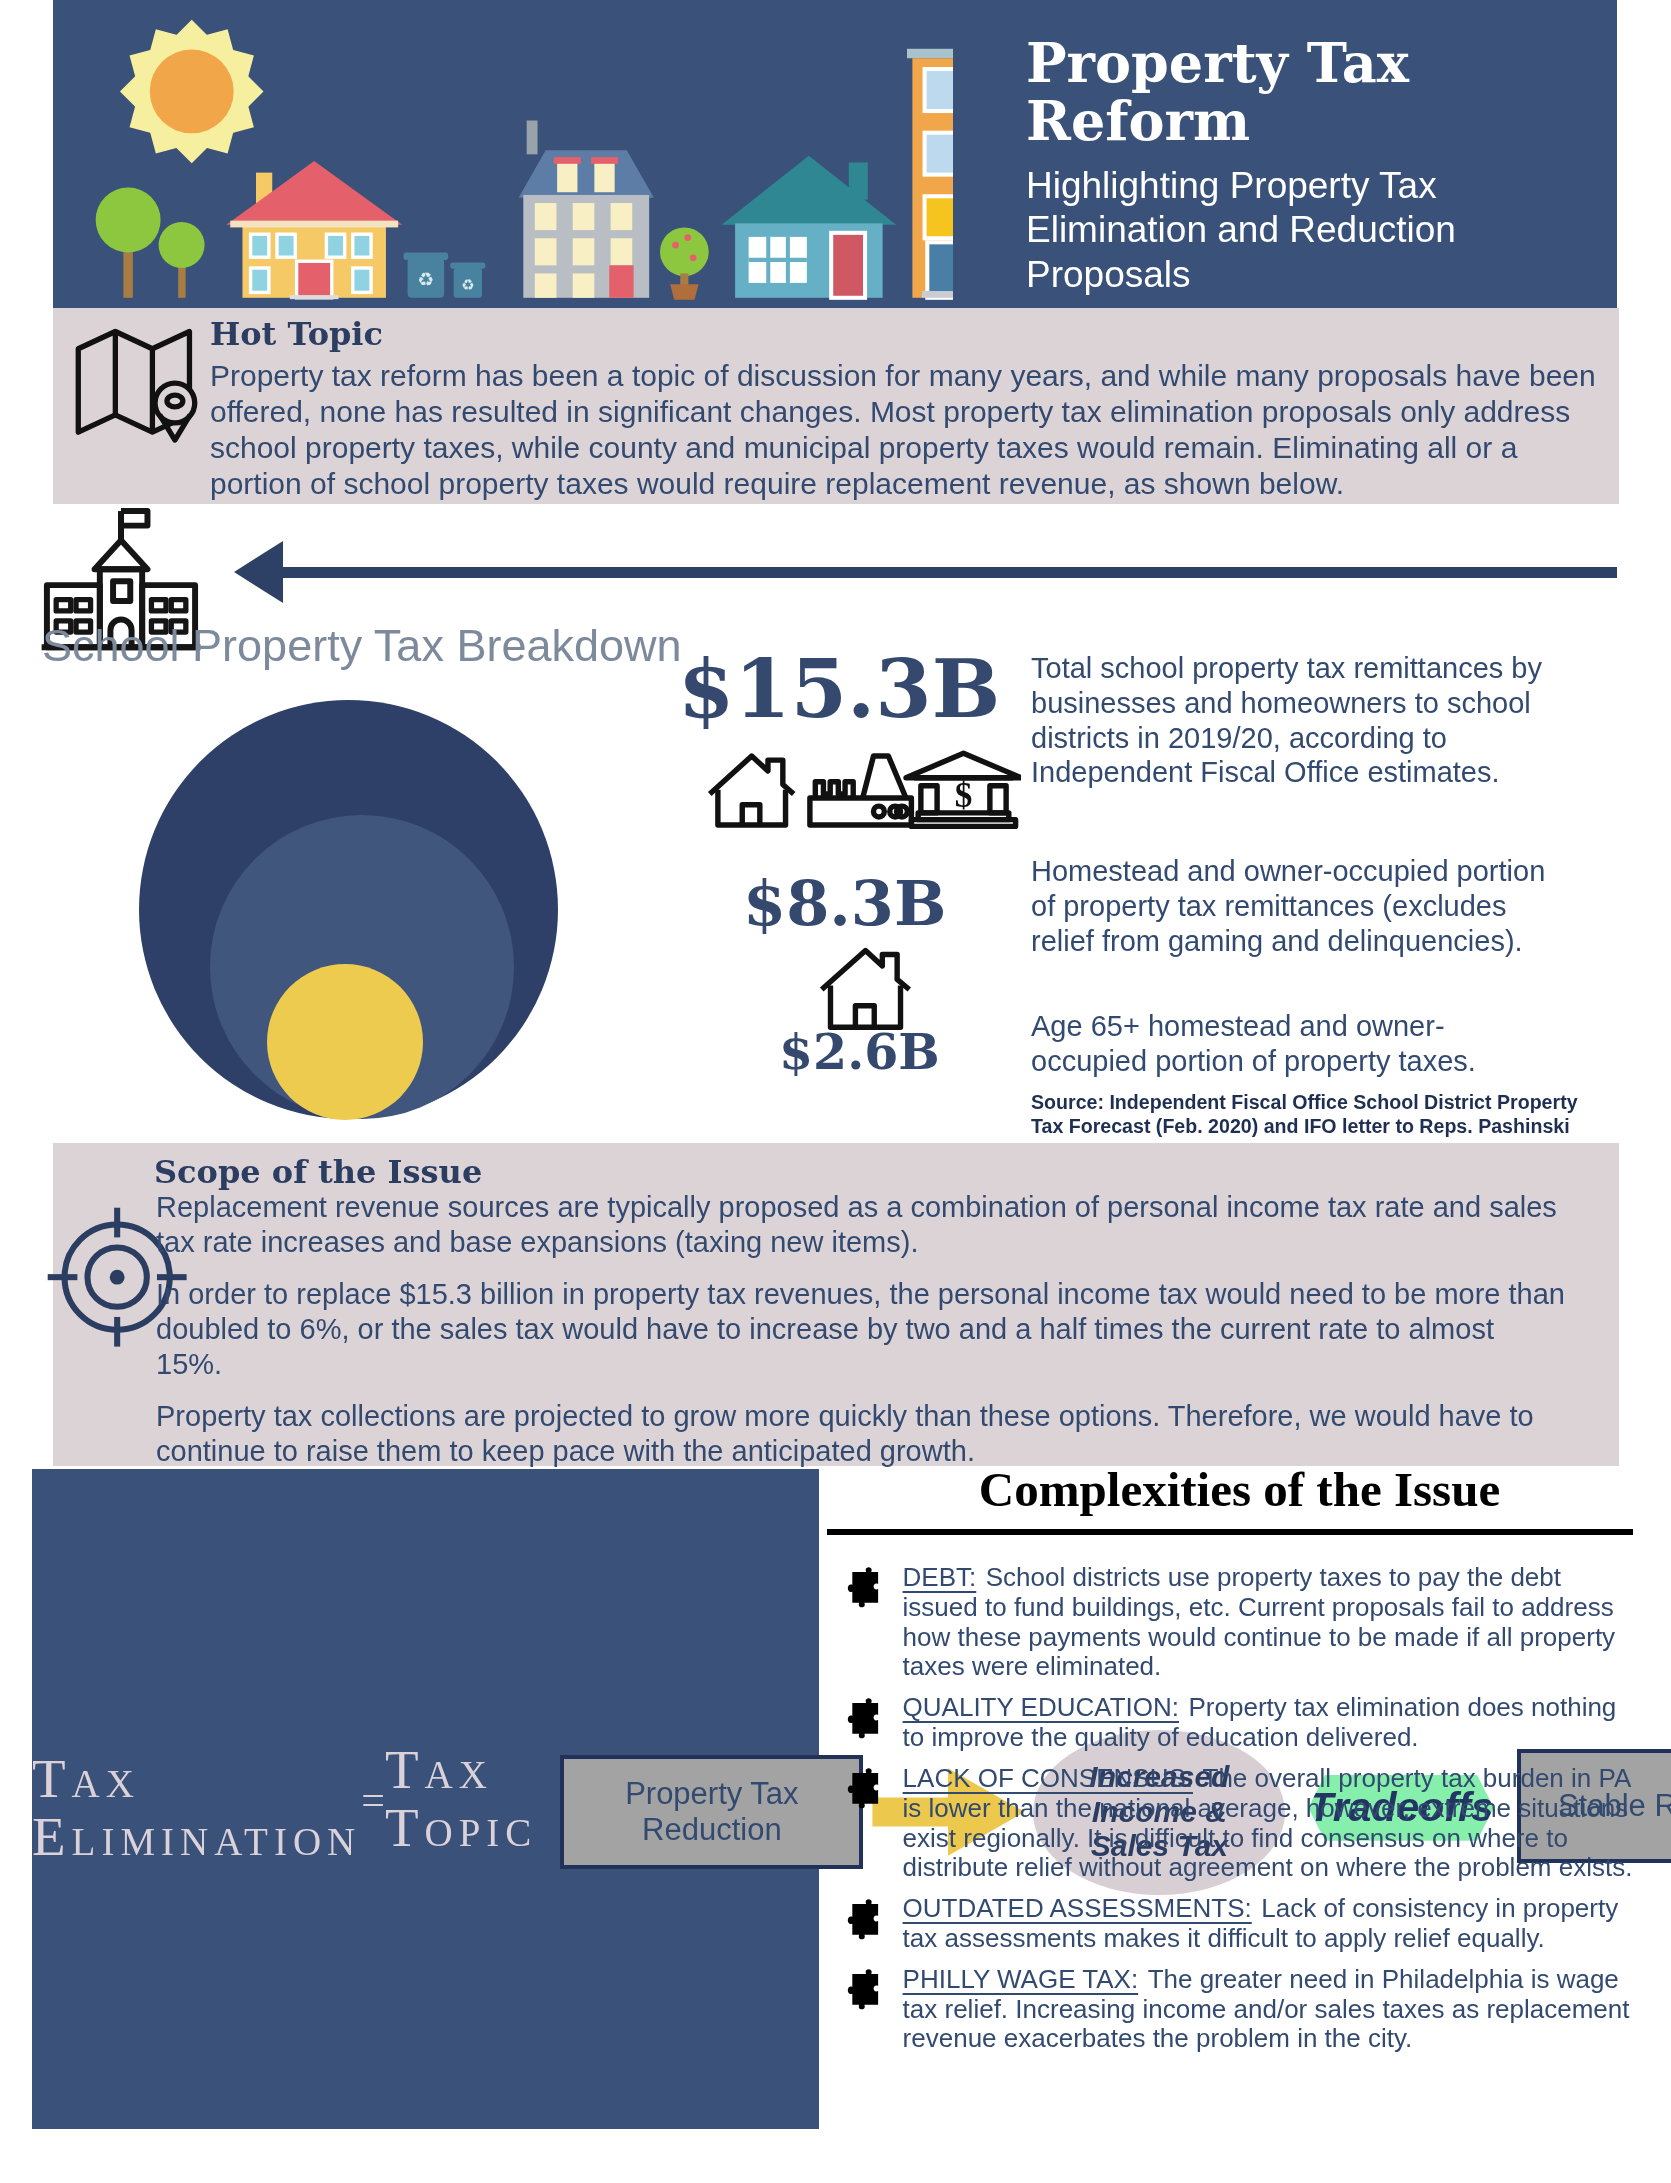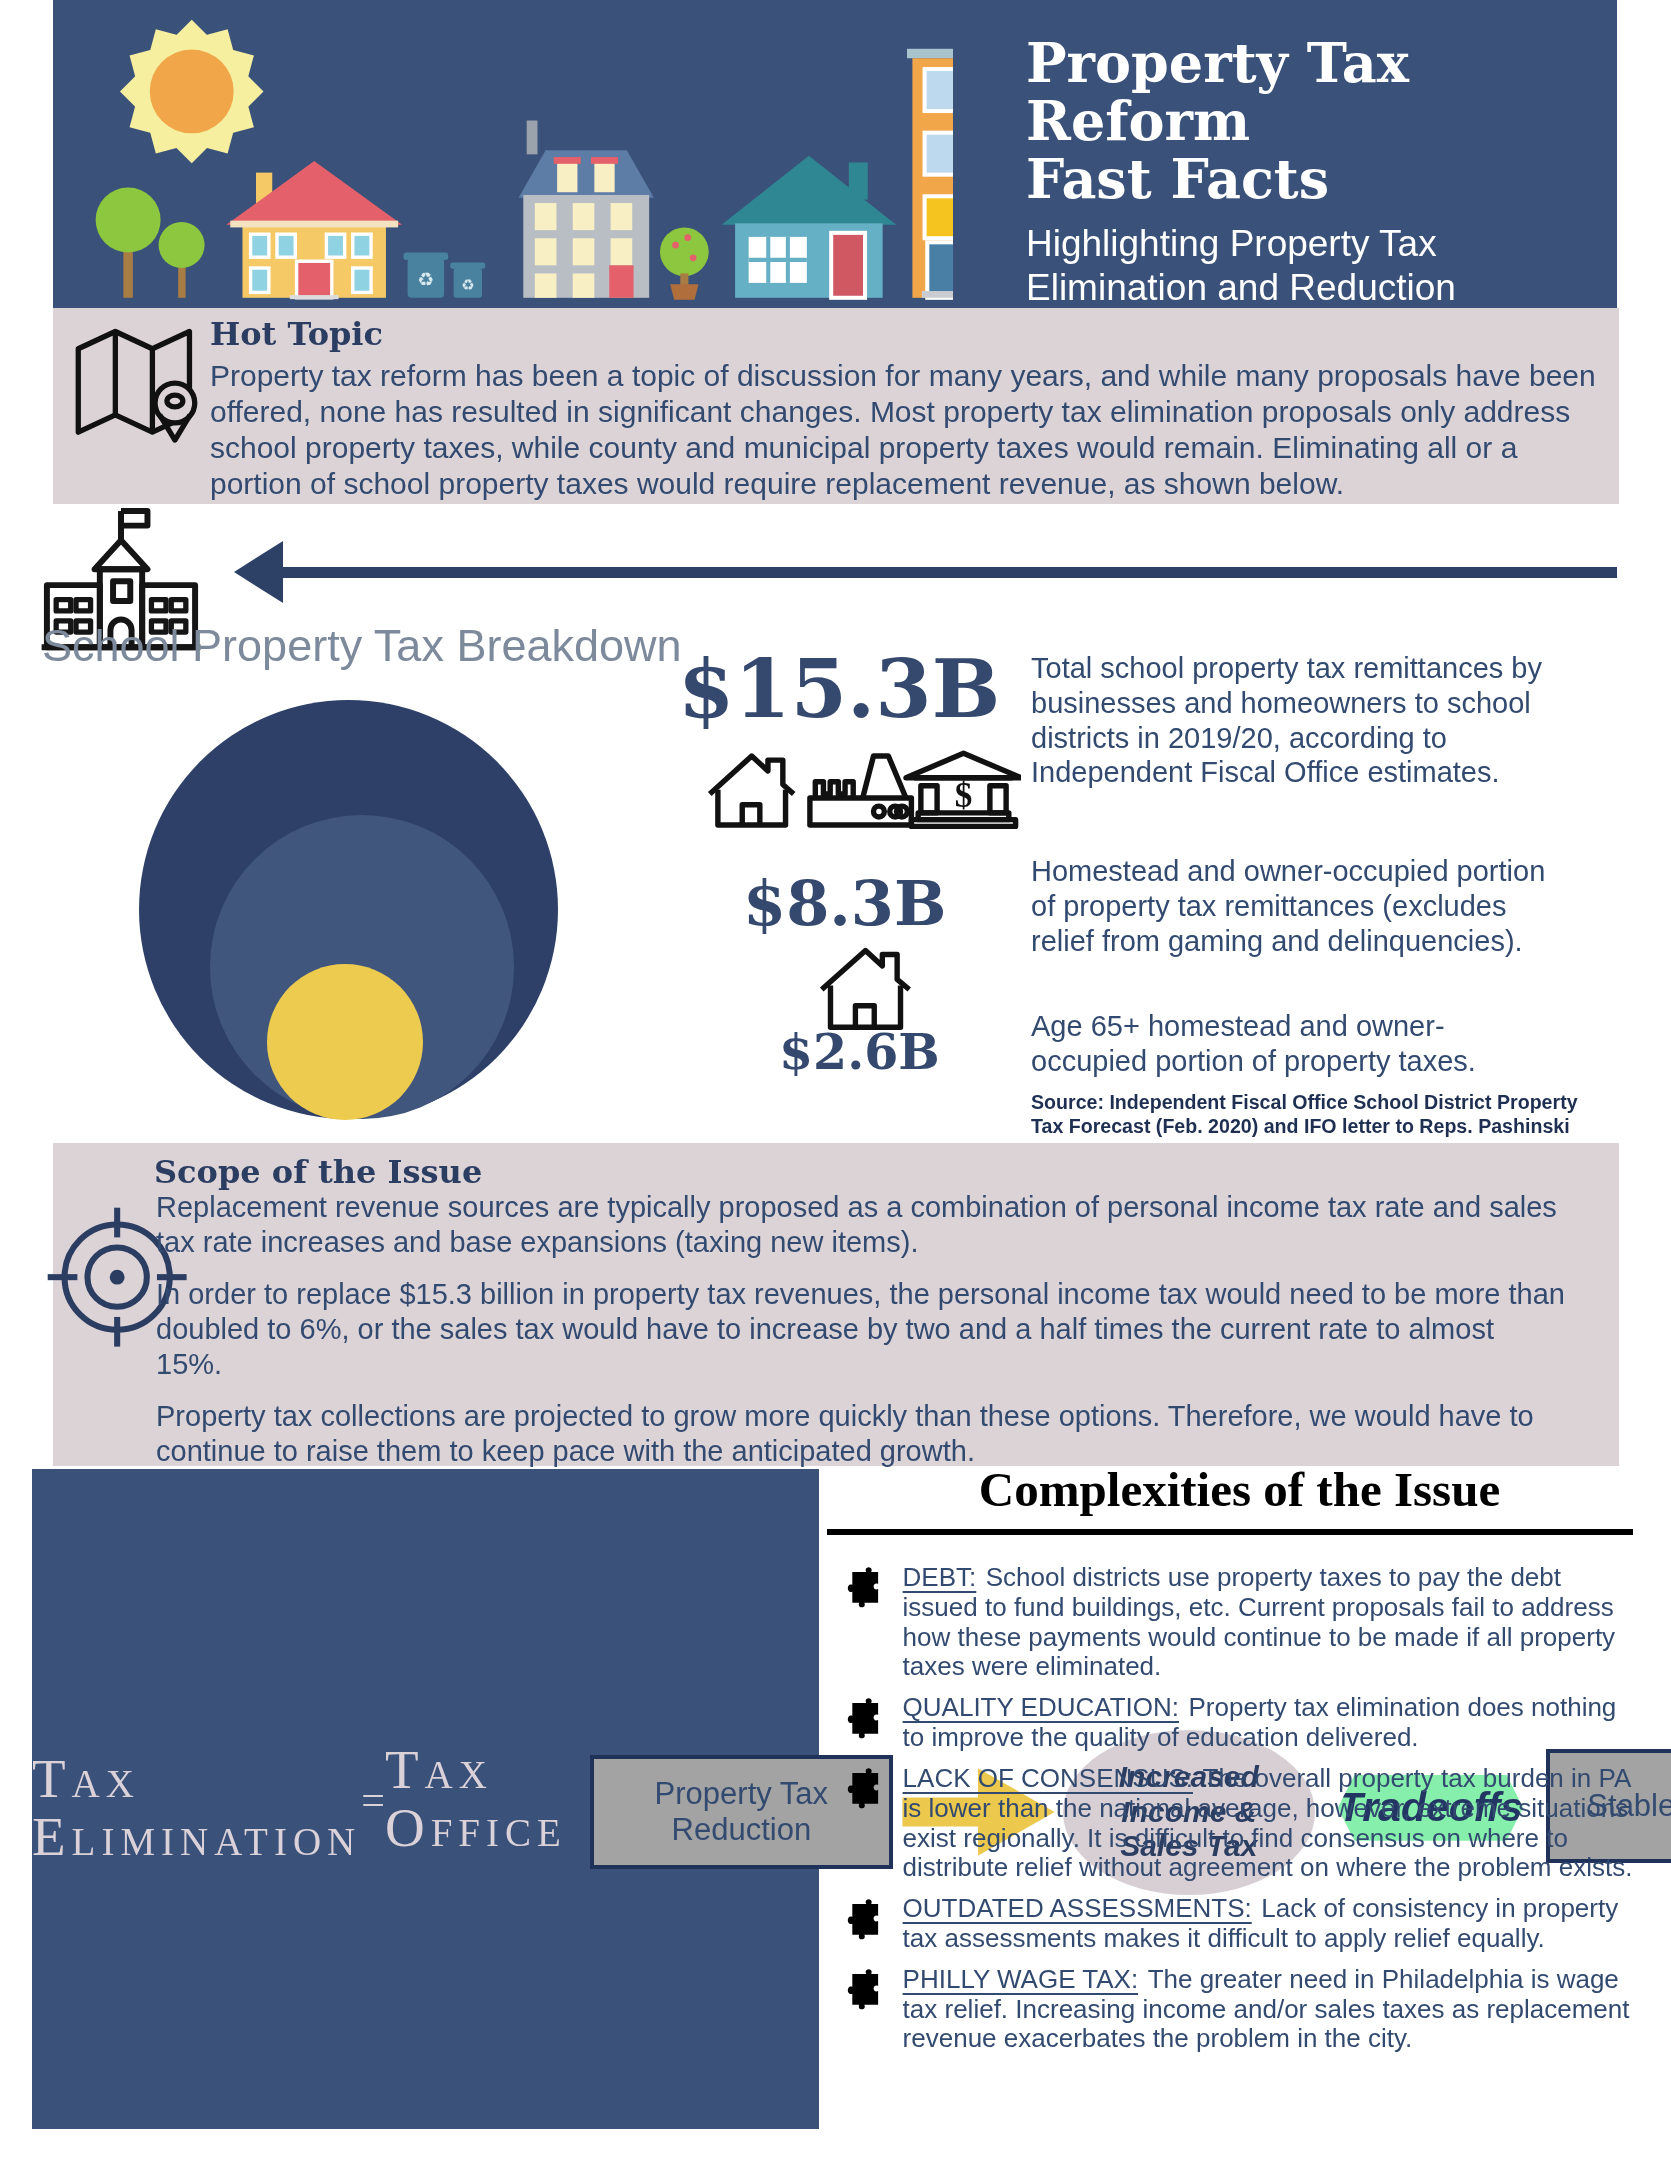--- a/index.html
+++ b/index.html
@@ -201,21 +201,20 @@
         <rect x="1360" y="290" width="46" height="62" fill="#bcd9ee"></rect>
         <rect x="1360" y="368" width="46" height="56" fill="#bcd9ee"></rect>
       </g>
       <rect x="1292" y="358" width="44" height="82" fill="#4a7fa5" stroke="#ffffff" stroke-width="6"></rect>
       <rect x="1284" y="430" width="62" height="10" fill="#c9cdd1"></rect>
     </g>
   </svg>
   <div class="abs title-block">
     <div class="title">
       <div>Property Tax Reform</div>
-      <div>Fast Facts</div>
     </div>
     <div class="subtitle">Highlighting Property Tax Elimination and Reduction Proposals</div>
   </div>
 </div>
 
 <div class="abs hot-band">
   <div class="abs map-icon">
     <svg width="139" height="129" viewBox="0 0 210 192" fill="none" stroke="#111111" stroke-width="8" stroke-linejoin="round">
       <path d="M14 48 L70 22 L126 48 L182 22 V148 L126 174 L70 148 L14 174 Z"></path>
       <line x1="70" y1="22" x2="70" y2="148"></line>
@@ -324,21 +323,21 @@
   <div class="abs scope-paras">
     <p>Replacement revenue sources are typically proposed as a combination of personal income tax rate and sales tax rate increases and base expansions (taxing new items).</p>
     <p>In order to replace $15.3 billion in property tax revenues, the personal income tax would need to be more than doubled to  6%, or the sales tax would have to increase by two and a half times the current rate to almost 15%.</p>
     <p>Property tax collections are projected to grow more quickly than these options. Therefore, we would have to continue to raise them to keep pace with the anticipated growth.</p>
   </div>
 </div>
 
 <div class="abs left-panel">
   <div class="te-line te-line1">Tax Elimination</div>
   <div class="te-eq">=</div>
-  <div class="te-line">Tax Office</div>
+  <div class="te-line">Tax Topic</div>
   <div class="divider"></div>
 
   <div class="shift-row row1">
     <div class="shadow-box">Property Tax Reduction</div>
     <svg class="flow-arrow" width="162" height="122" viewBox="0 0 300 210">
       <polygon points="10,78 150,78 150,24 292,105 150,186 150,132 10,132" fill="#ecc94c"></polygon>
     </svg>
     <div class="pink-ellipse">Increased Income &amp; Sales Tax</div>
   </div>
 

